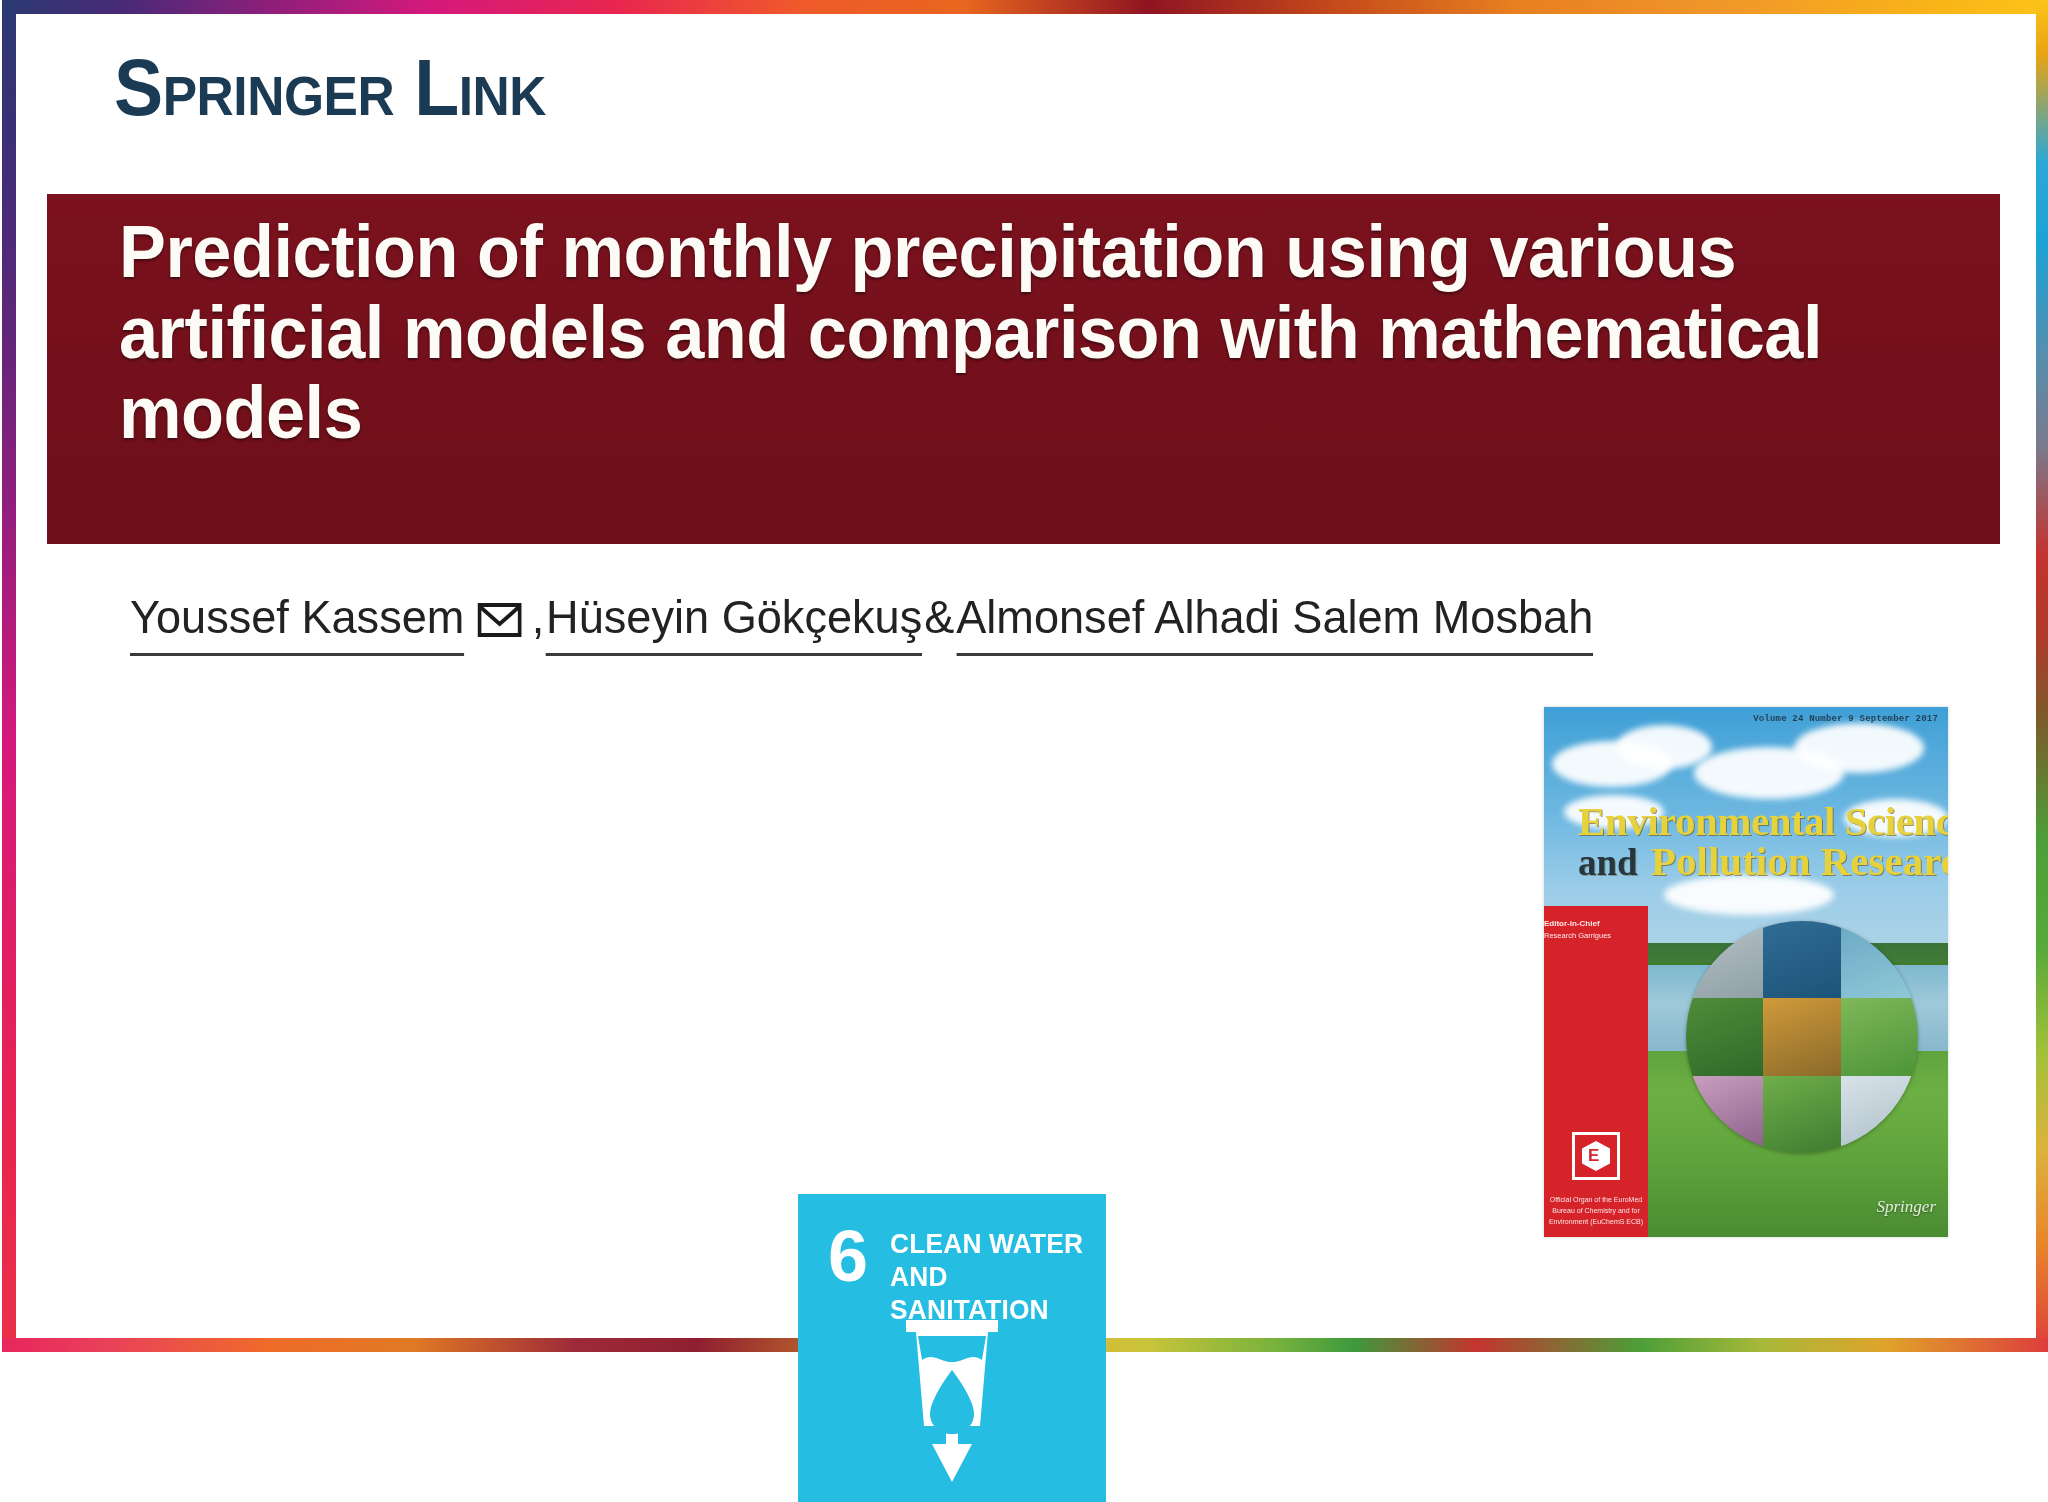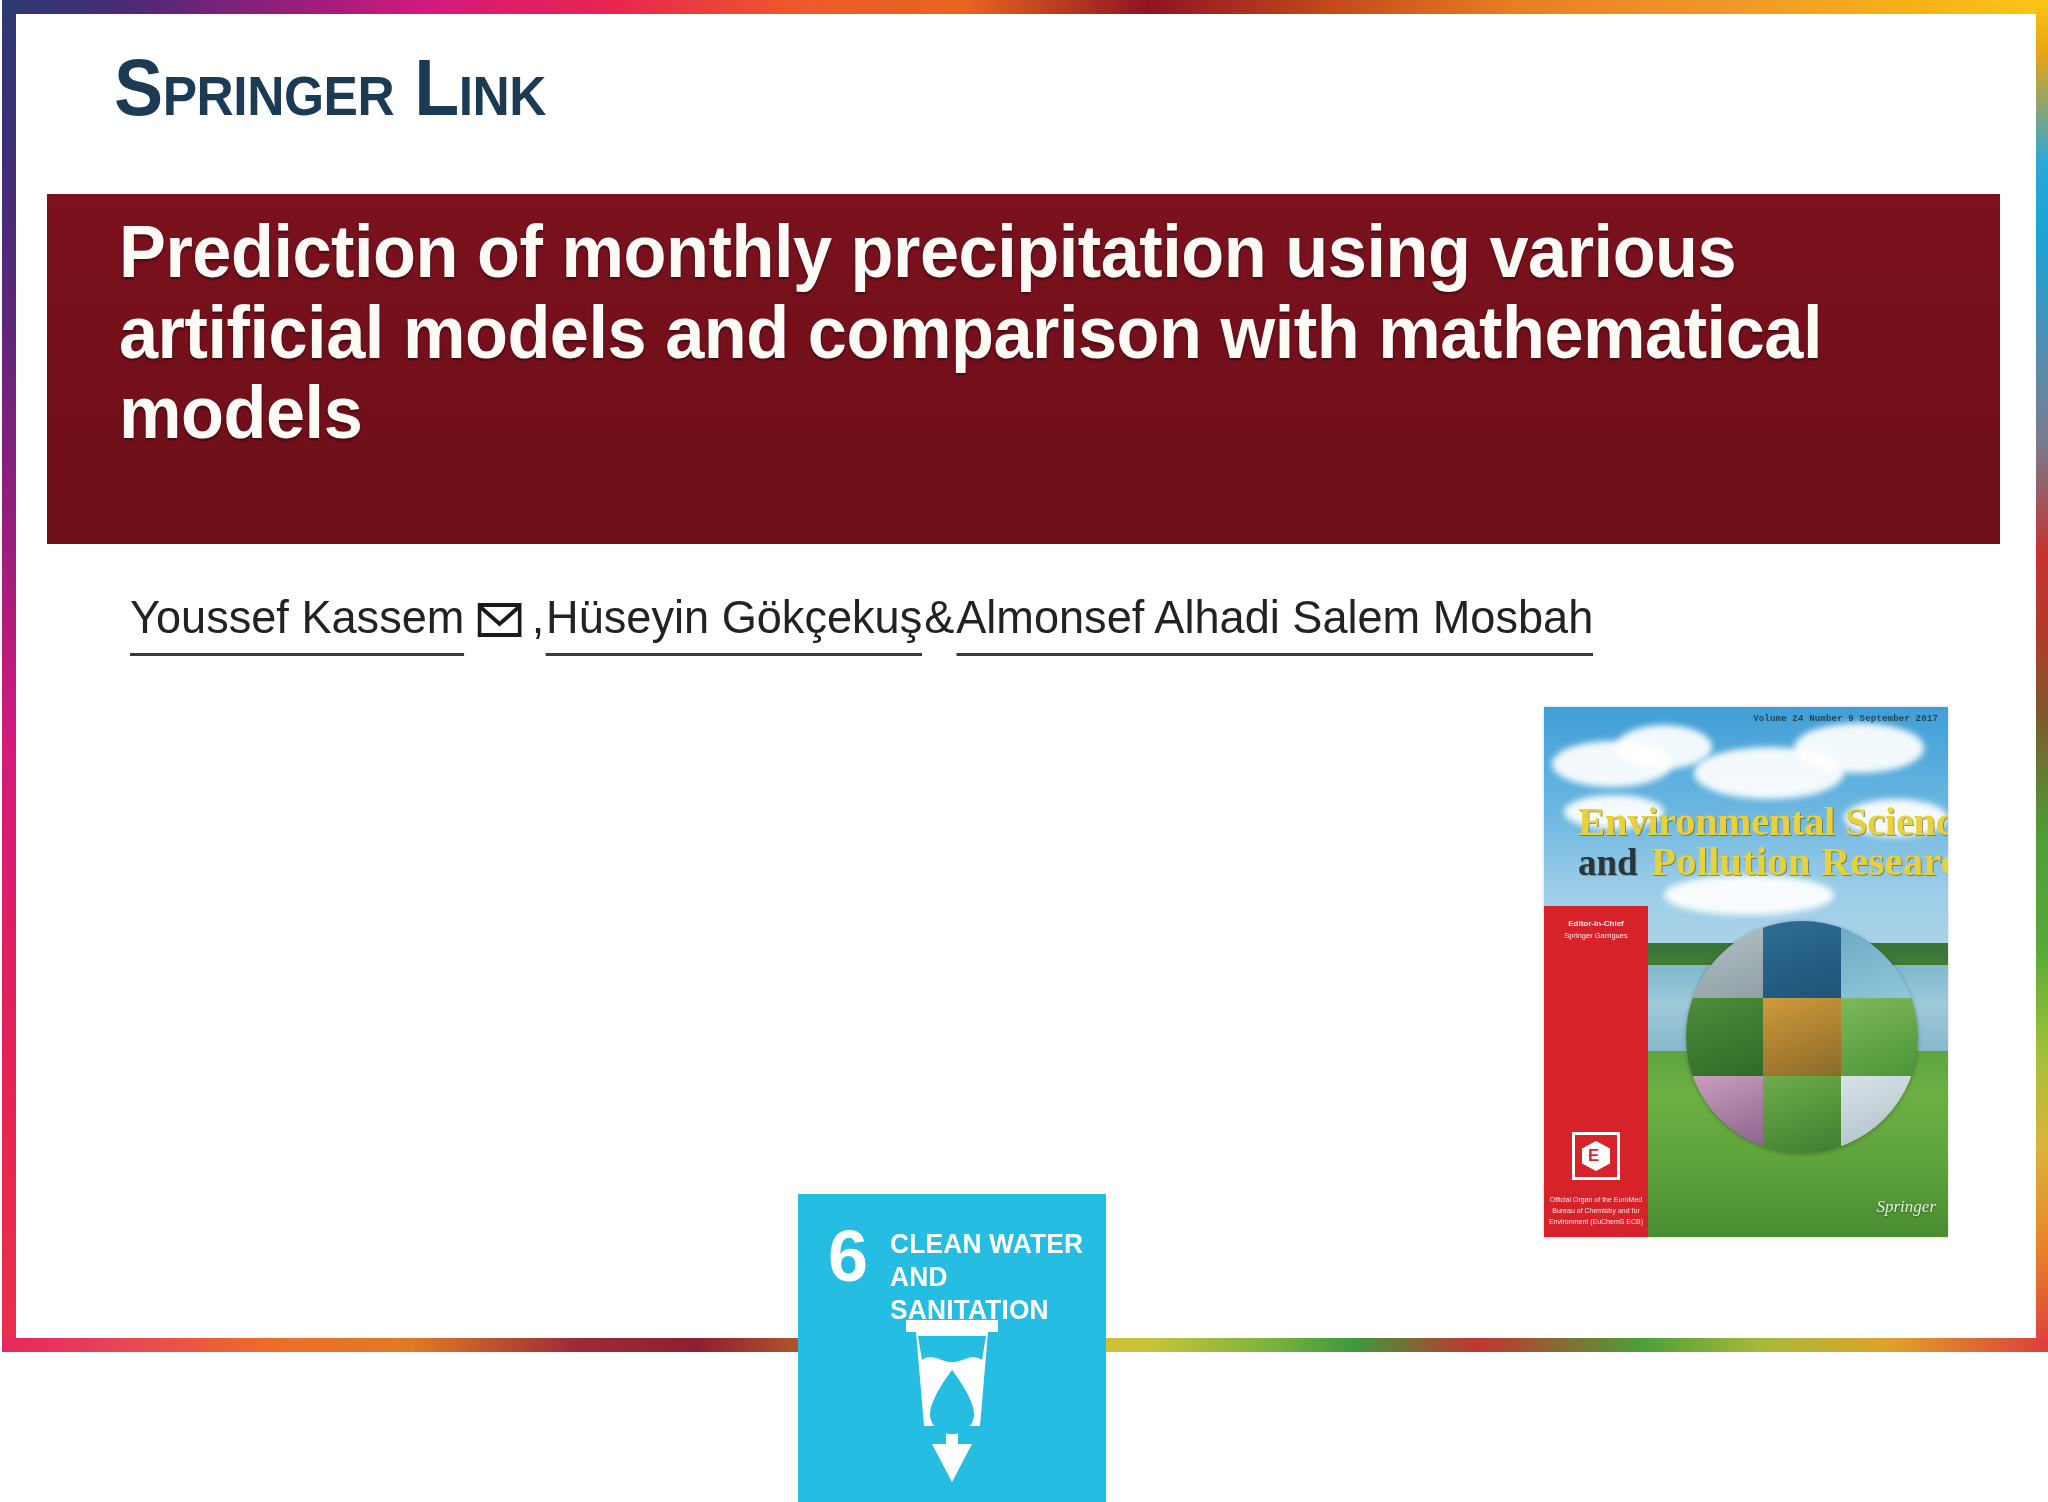--- a/index.html
+++ b/index.html
@@ -179,21 +179,21 @@
   }
   #jc-title1 { left: 34px; top: 90px; font-size: 41px; letter-spacing: -0.5px; }
   #jc-title2a { left: 34px; top: 134px; font-size: 37px; color: #000000; opacity: .72; }
   #jc-title2b { left: 107px; top: 130px; font-size: 41px; }
   #jc-redbar {
     position: absolute; left: 0; top: 199px; width: 104px; height: 331px;
     background: #d6232a;
   }
   #jc-eic {
     position: absolute; left: 0; top: 12px; width: 104px;
-    text-align: center; color: #ffffff;
+    text-align: left; color: #ffffff;
     font-family: "Liberation Sans Narrow", "Liberation Sans", sans-serif;
     font-size: 8px; font-weight: 700; line-height: 1.55;
     opacity: .9;
   }
   #jc-eic .nm { font-weight: 400; font-size: 7.5px; }
   #jc-hexlogo {
     position: absolute; left: 28px; top: 226px;
     width: 48px; height: 48px;
     border: 3px solid #ffffff;
     box-sizing: border-box;
@@ -318,21 +318,21 @@
       <div style="background:linear-gradient(160deg,#d09a3a,#8a6a2a)"></div>
       <div style="background:linear-gradient(160deg,#7fb85a,#4c9438)"></div>
       <div style="background:linear-gradient(160deg,#c9a0c0,#8a5f8a)"></div>
       <div style="background:linear-gradient(160deg,#6fae4a,#3f7c30)"></div>
       <div style="background:linear-gradient(160deg,#d8e2e8,#a9bcc6)"></div>
     </div>
 
     <div id="jc-redbar">
       <div id="jc-eic">
         <span>Editor-in-Chief</span><br>
-        <span class="nm">Springer Garrigues</span>
+        <span class="nm">Research Garrigues</span>
       </div>
       <div id="jc-hexlogo">
         <div class="hx"></div>
         <div class="hxe">E</div>
       </div>
       <div id="jc-official">Official Organ of the
 EuroMed Bureau
 of Chemistry and for
 Environment (EuChemS ECB)</div>
     </div>

